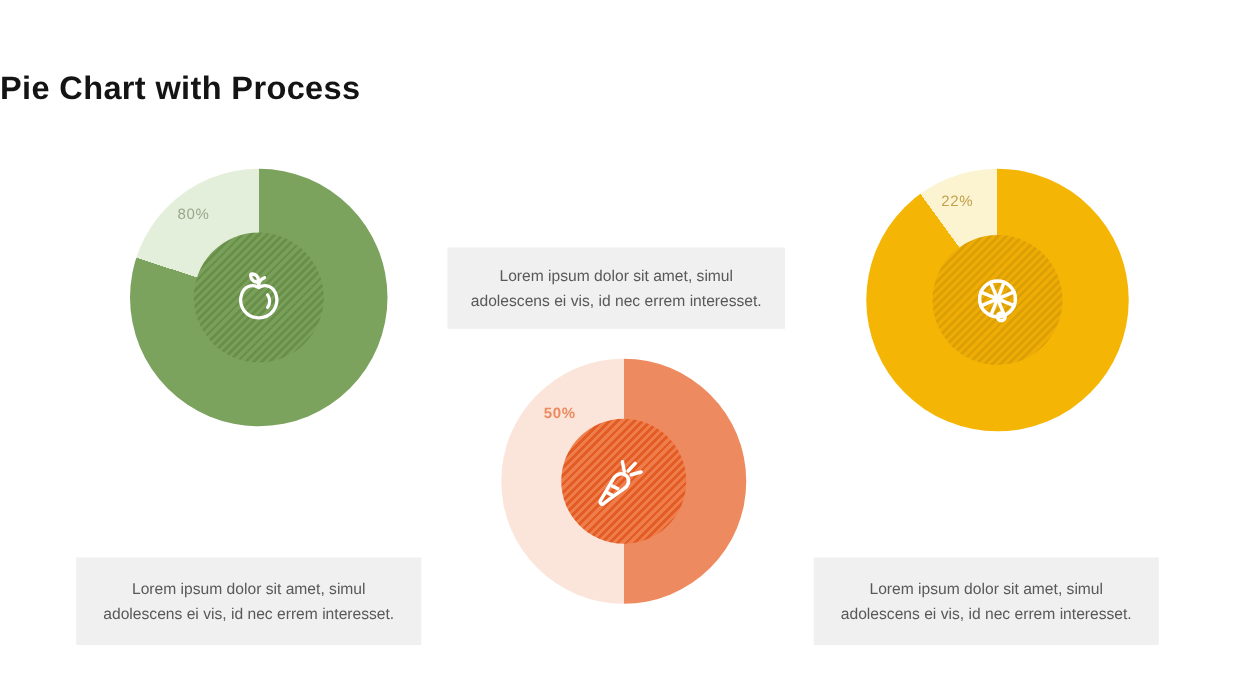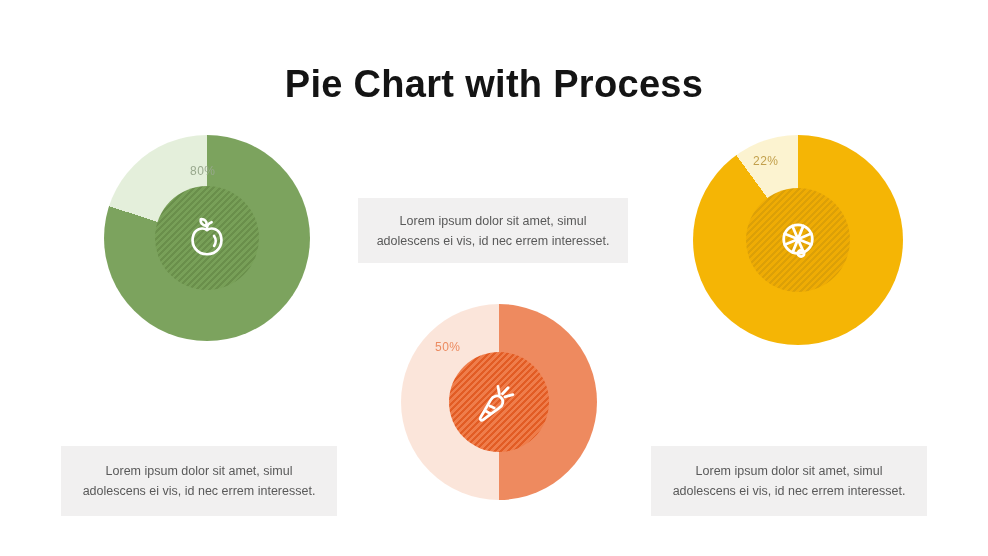--- a/index.html
+++ b/index.html
@@ -5,45 +5,44 @@
   html,body{margin:0;padding:0;background:#fff;}
   #slide{
     position:relative;
     width:988px;height:556px;
     background:var(--background,#fff);
     font-family:"Liberation Sans",sans-serif;
     overflow:hidden;
   }
   .page-title{
     position:absolute;top:38px;left:0;width:100%;
-    text-align:center;
-    font-size:38px;font-weight:700;
+    font-size:26px;font-weight:700;
     color:var(--title_color,#141414);
     letter-spacing:.3px;
   }
   .pie{
     position:absolute;border-radius:50%;
   }
   #pie-green {left:104px;top:135px;width:206px;height:206px;}
-  #pie-orange{left:401px;top:304px;width:196px;height:196px;}
+  #pie-orange{left:401px;top:287px;width:196px;height:196px;font-weight:bold;}
   #pie-yellow{left:693px;top:135px;width:210px;height:210px;}
   .hatch{
     position:absolute;left:50%;top:50%;
     transform:translate(-50%,-50%);
     border-radius:50%;
     display:flex;align-items:center;justify-content:center;
   }
   #pie-green  .hatch{width:104px;height:104px;}
   #pie-orange .hatch{width:100px;height:100px;}
   #pie-yellow .hatch{width:104px;height:104px;}
   .pct{
     position:absolute;
     font-size:12px;letter-spacing:.5px;white-space:nowrap;
   }
-  #pie-green  .pct{left:38px;top:29px;margin-left:48px;}
+  #pie-green  .pct{left:38px;top:29px;}
   #pie-orange .pct{left:34px;top:36px;}
   #pie-yellow .pct{left:60px;top:19px;}
   .textbox{
     position:absolute;
     background:var(--textbox_bg,#f1f0f0);
     color:var(--textbox_text,#595959);
     font-size:12.5px;line-height:20px;
     display:flex;flex-direction:column;
     align-items:center;justify-content:center;
     text-align:center;

